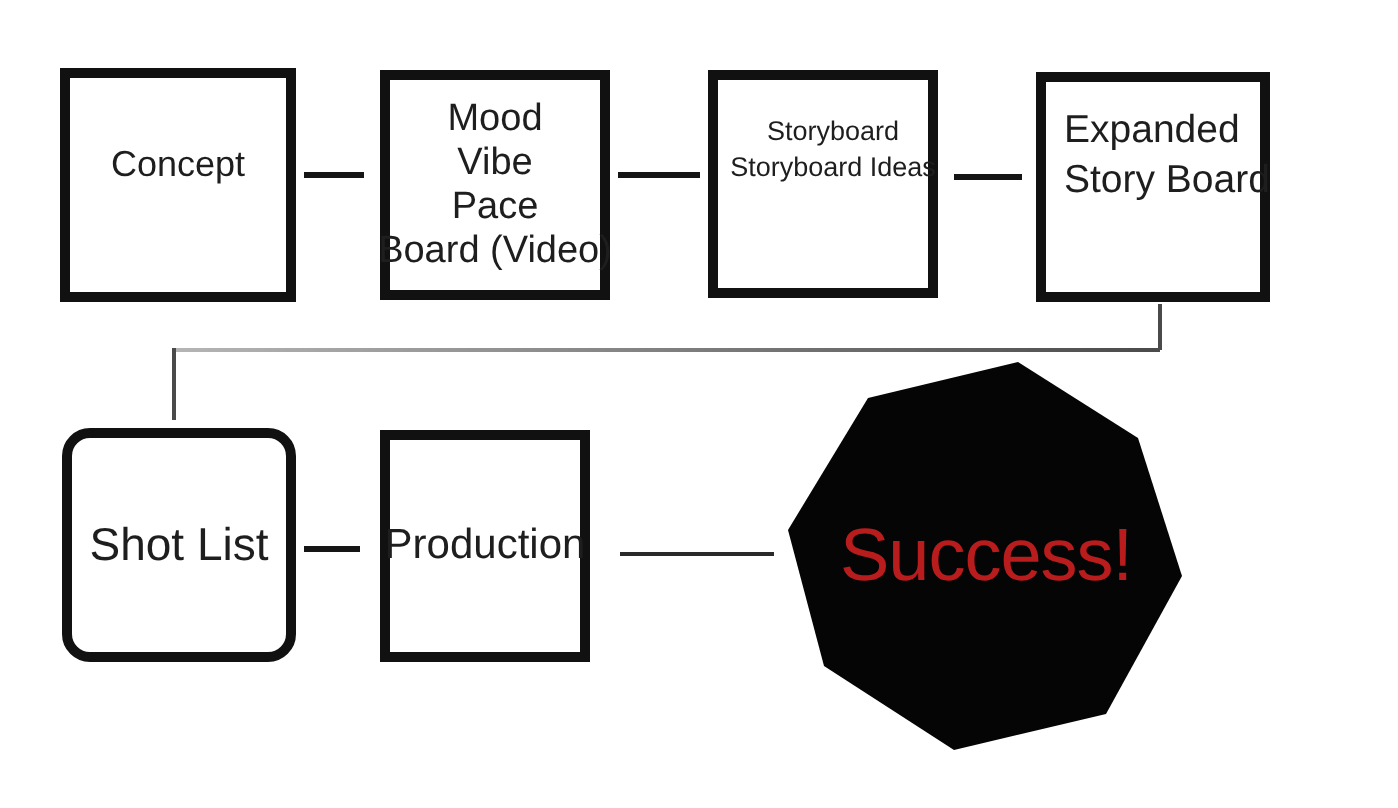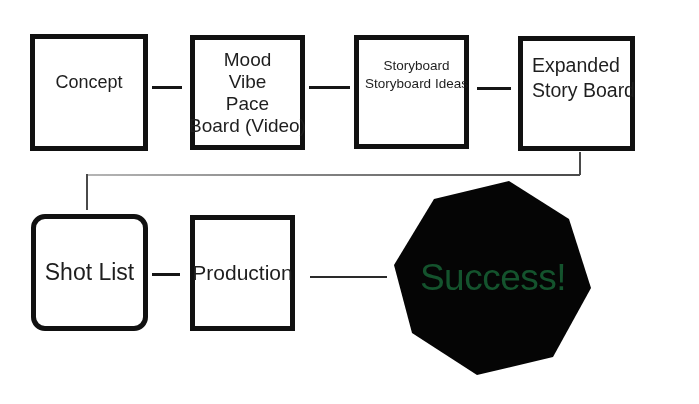--- a/index.html
+++ b/index.html
@@ -53,21 +53,21 @@
     position: absolute;
     left: 390px; top: 176px;
     width: 206px; height: 206px;
   }
   #octagon svg { display: block; width: 206px; height: 206px; }
   #success-label {
     position: absolute;
     left: 0; top: 81px;
     width: 100%;
     text-align: center;
-    color: #14532d;
+    color: #b91c1c;
     font-size: 37px;
     line-height: 42px;
     letter-spacing: -0.5px;
   }
 </style>
 </head>
 <body>
 
 <div id="canvas">
 

